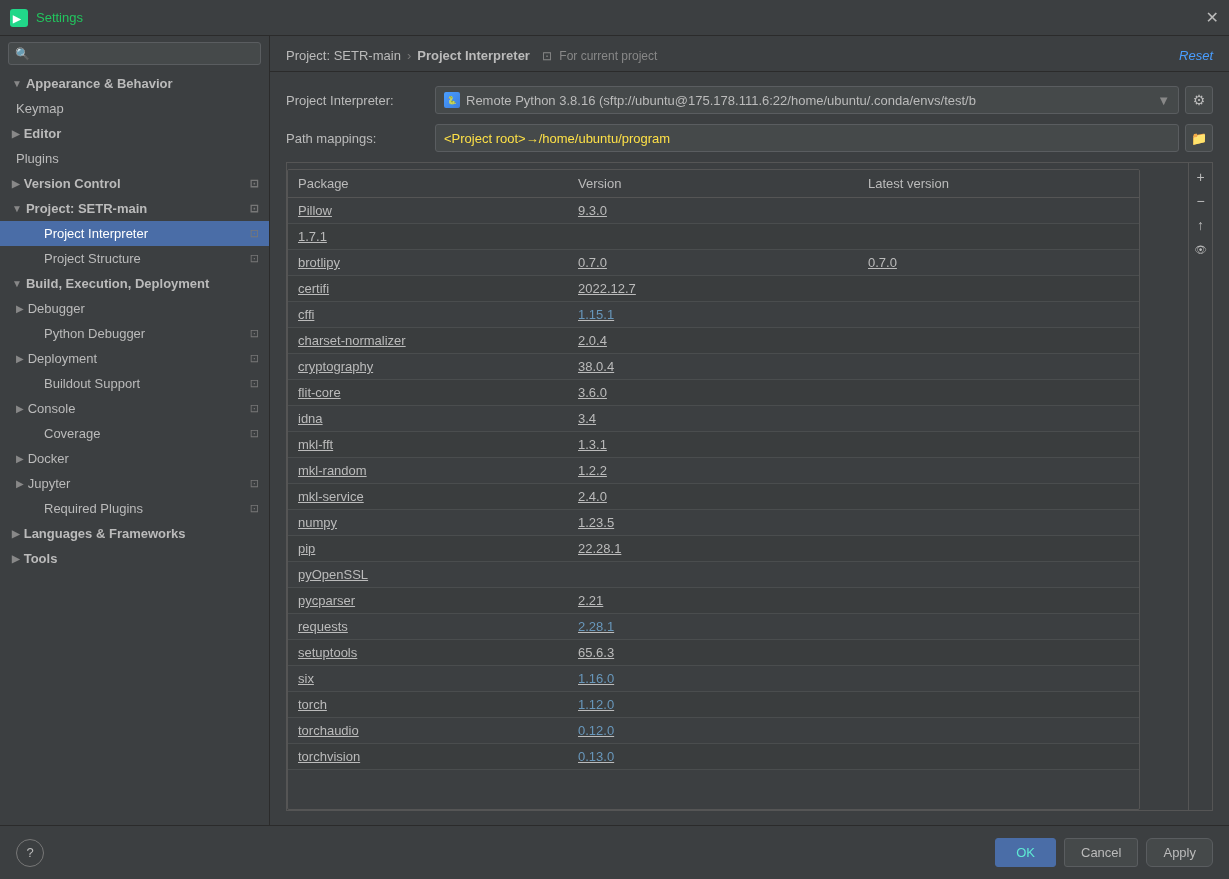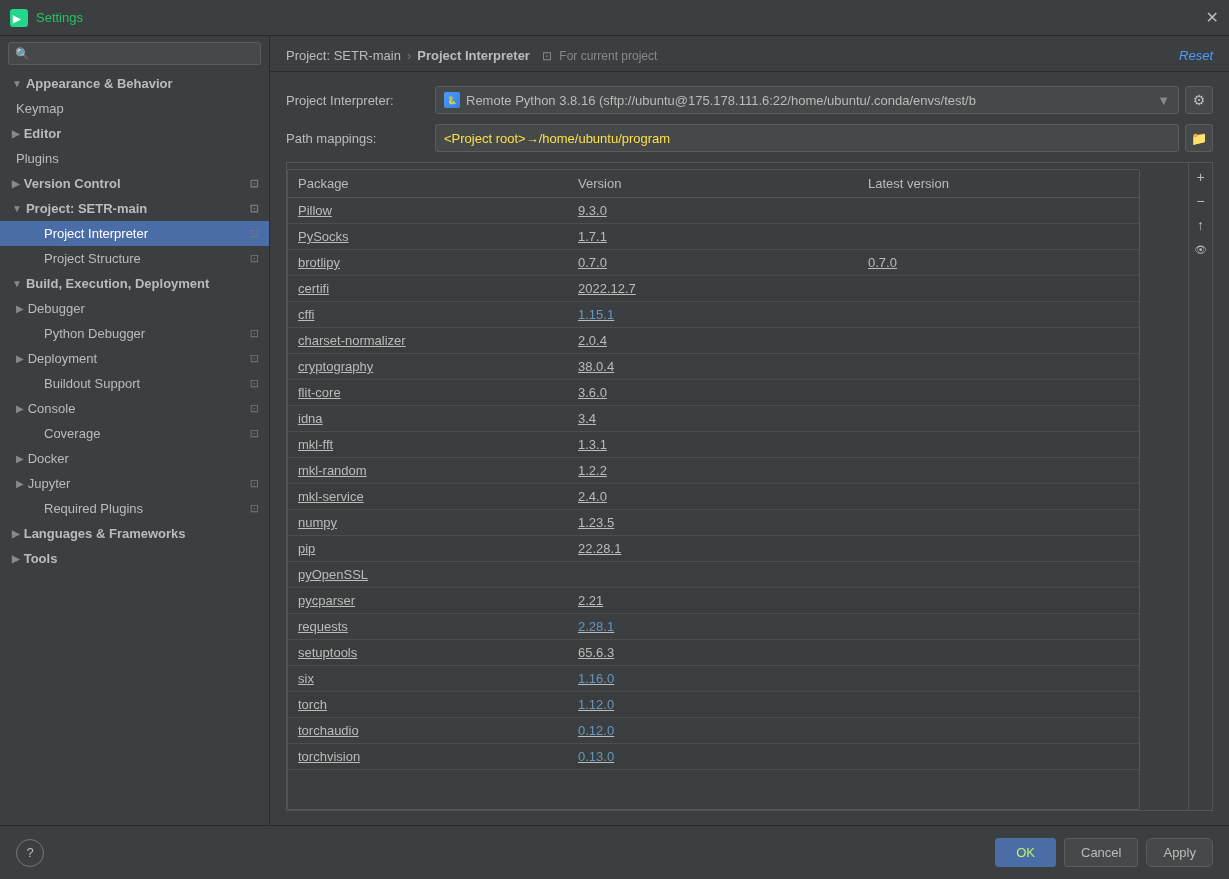--- a/index.html
+++ b/index.html
@@ -340,21 +340,21 @@
     }
     .footer-btns {
       margin-left: auto;
       display: flex;
       gap: 8px;
     }
     .btn-ok {
       background: #4a6da7;
       border: 1px solid #4a6da7;
       border-radius: 3px;
-      color: #bef264;
+      color: #5eead4;
       padding: 6px 20px;
       cursor: pointer;
       font-size: 13px;
     }
     .btn-cancel {
       background: #45494a;
       border: 1px solid #5a5d60;
       border-radius: 3px;
       color: #bbbbbb;
       padding: 6px 16px;
@@ -552,21 +552,20 @@
             <div class="th th-version">Version</div>
             <div class="th th-latest">Latest version</div>
           </div>
           <div class="table-body" id="table-body">
           <div class="tr">
                 <div class="td td-package">Pillow</div>
                 <div class="td td-version">9.3.0</div>
                 <div class="td td-latest"></div>
               </div>
               <div class="tr alt">
-                <div class="td td-package">PySocks</div>
                 <div class="td td-version">1.7.1</div>
                 <div class="td td-latest"></div>
               </div>
               <div class="tr">
                 <div class="td td-package">brotlipy</div>
                 <div class="td td-version">0.7.0</div>
                 <div class="td td-latest">0.7.0</div>
               </div>
               <div class="tr alt">
                 <div class="td td-package">certifi</div>

